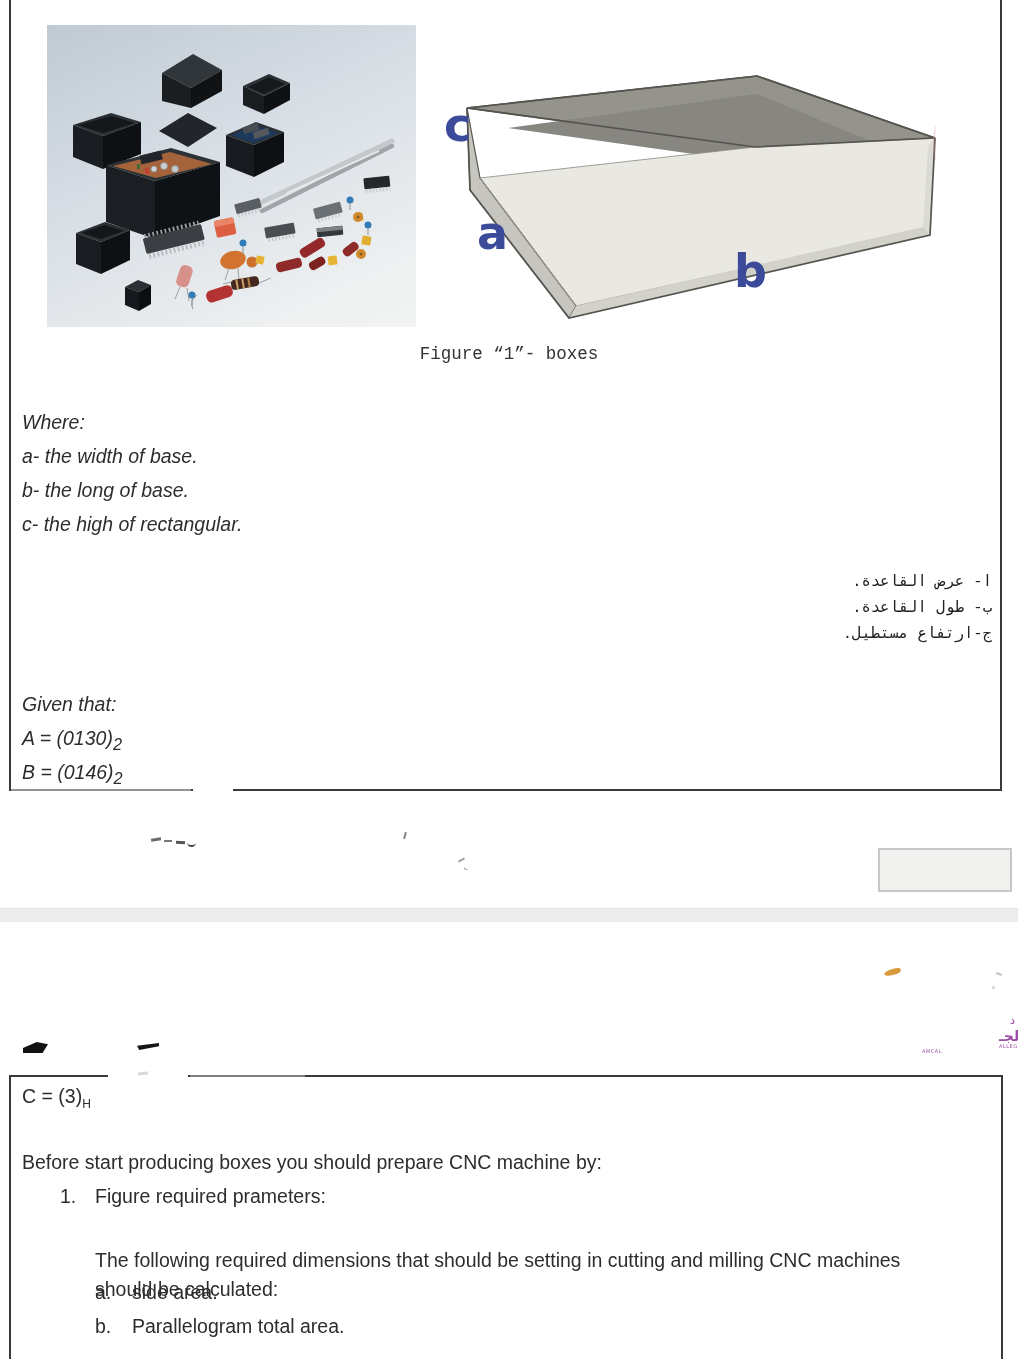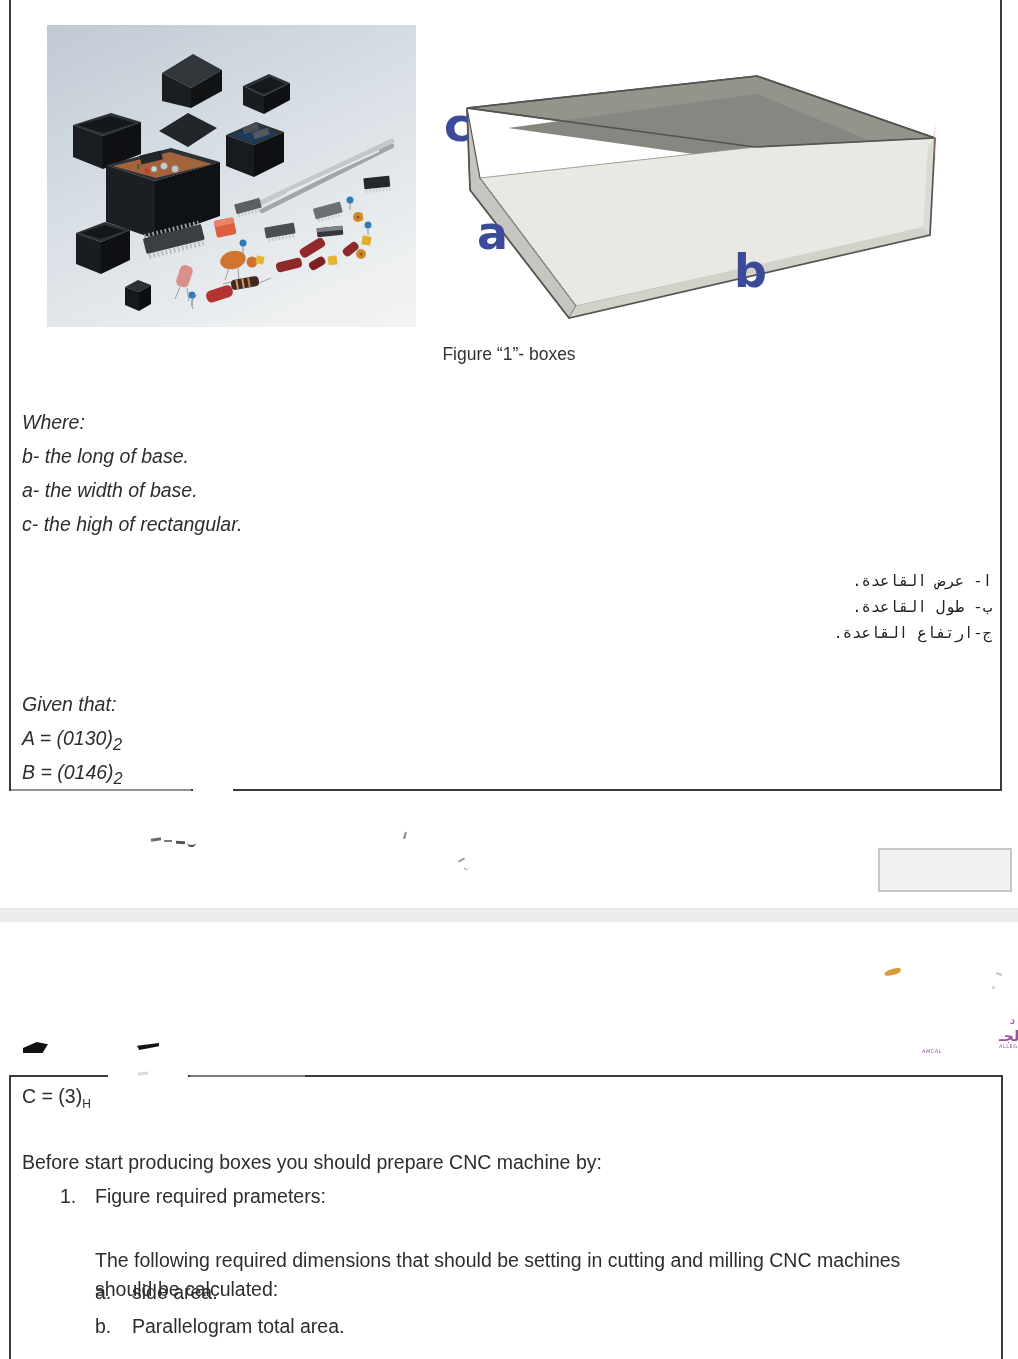--- a/index.html
+++ b/index.html
@@ -6,21 +6,21 @@
   body{font-family:"Liberation Sans",sans-serif;color:#2d2d2d;}
   .page{position:relative;width:1018px;height:1359px;background:#fff;overflow:hidden;}
   .abs{position:absolute;}
   
   .qbox1{left:9px;top:-2px;width:993px;height:793px;border:2px solid #3a3a3a;border-top:none;box-sizing:border-box;}
   .qbox2{left:9px;top:1075px;width:994px;height:284px;border:2px solid #3a3a3a;border-bottom:none;box-sizing:border-box;}
   
   .t{font-size:19.5px;line-height:24px;white-space:nowrap;}
   .t sub{font-size:12px;}
   .para{font-size:19.5px;line-height:28.5px;white-space:normal;width:840px;}
-  .caption{width:1018px;text-align:center;font-size:17.5px;color:#333;}
+  .caption{width:1018px;text-align:center;font-size:17.5px;color:#333;font-family:Liberation Mono, monospace;}
   .stack34 > div{height:34px;line-height:34px;font-size:19.5px;white-space:nowrap;font-style:italic;}
   .arabic{direction:rtl;text-align:right;font-family:Liberation Mono, monospace;font-size:15.5px;line-height:26px;color:#222;}
   .dimlabel{position:absolute;font-family:"DejaVu Sans",sans-serif;font-weight:bold;font-size:46px;color:#3c4b99;line-height:1;}
   
   .photo{left:47px;top:25px;width:369px;height:302px;background:linear-gradient(155deg,#c0cad3 0%,#d6dde4 40%,#eef0f1 85%,#f2f3f3 100%);}
   
   .grayband{left:0;top:908px;width:1018px;height:13px;background:#ececec;border-top:1px solid #e3e3e3;}
   .graybox{left:878px;top:848px;width:134px;height:44px;background:#f1f1f0;border:2px solid #c7c7c7;box-sizing:border-box;}
   .purple{font-family:"DejaVu Sans",sans-serif;color:#9b4ea4;line-height:1.15;text-align:right;}
 </style>
@@ -181,29 +181,29 @@
     <div class="dimlabel" style="left:47px;top:150px;">a</div>
     <div class="dimlabel" style="left:304px;top:188px;">b</div>
   </div>
 
   <div class="abs" style="left:933px;top:126px;width:5px;height:34px;border-left:2px solid rgba(220,130,140,.3);border-radius:50%;"></div>
 
   <div class="abs caption" style="left:0;top:344px;">Figure “1”- boxes</div>
 
   <div class="abs stack34" style="left:22px;top:405px;">
     <div>Where:</div>
+    <div>a- the width of base.</div>
     <div>b- the long of base.</div>
-    <div>a- the width of base.</div>
     <div>c- the high of rectangular.</div>
   </div>
 
   <div class="abs arabic" style="right:26px;top:569px;">
     <div>ا- عرض القاعدة.</div>
     <div>ب- طول القاعدة.</div>
-    <div>ج-ارتفاع القاعدة.</div>
+    <div>ج-ارتفاع مستطيل.</div>
   </div>
 
   <div class="abs stack34" style="left:22px;top:687px;">
     <div>Given that:</div>
     <div><span>A = (0130)</span><sub>2</sub></div>
     <div><span>B = (0146)</span><sub>2</sub></div>
   </div>
 
   <div class="abs" style="left:11px;top:788px;width:180px;height:6px;background:rgba(255,255,255,.45);"></div>
   <div class="abs" style="left:193px;top:786px;width:40px;height:10px;background:#fff;"></div>

